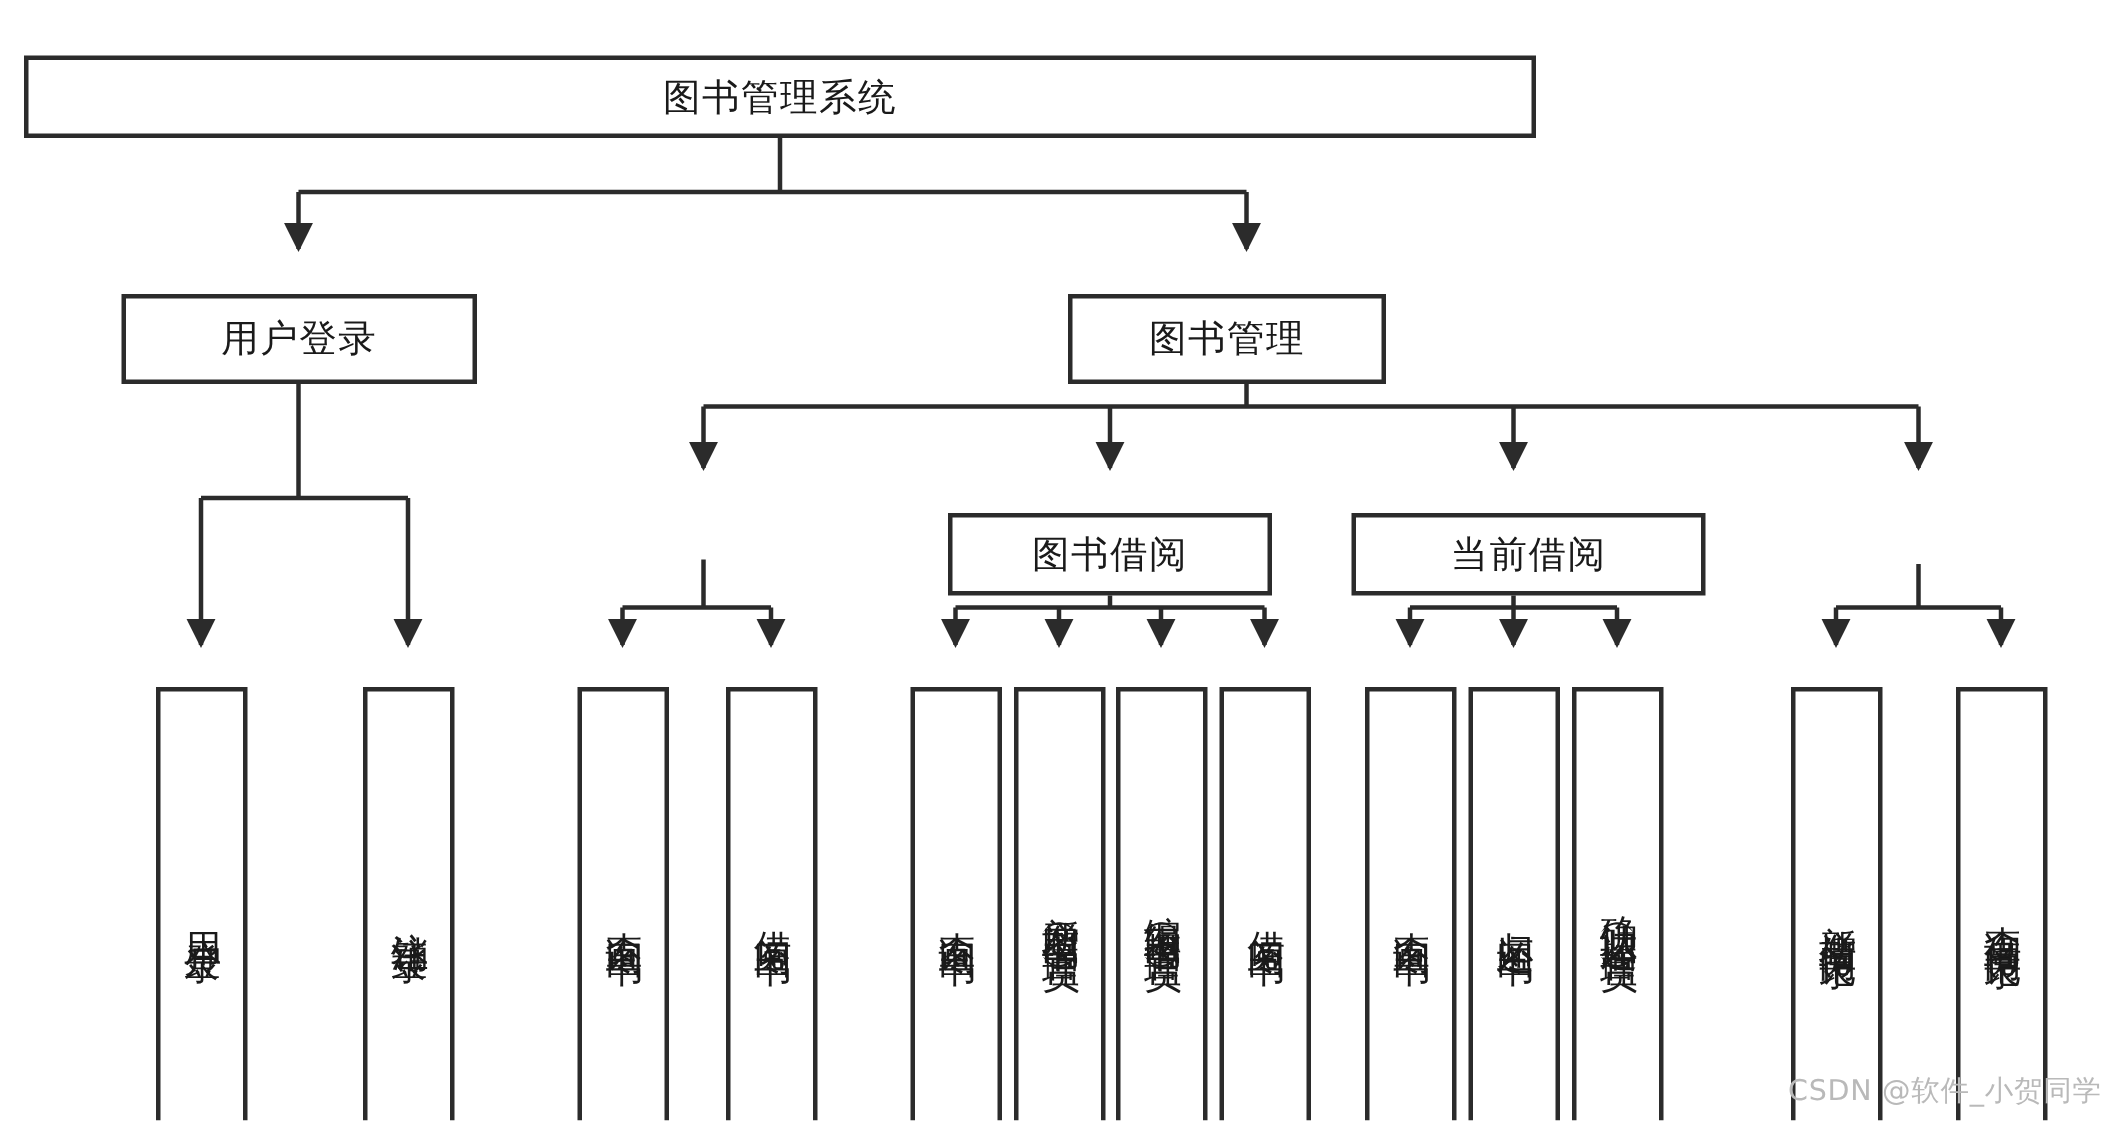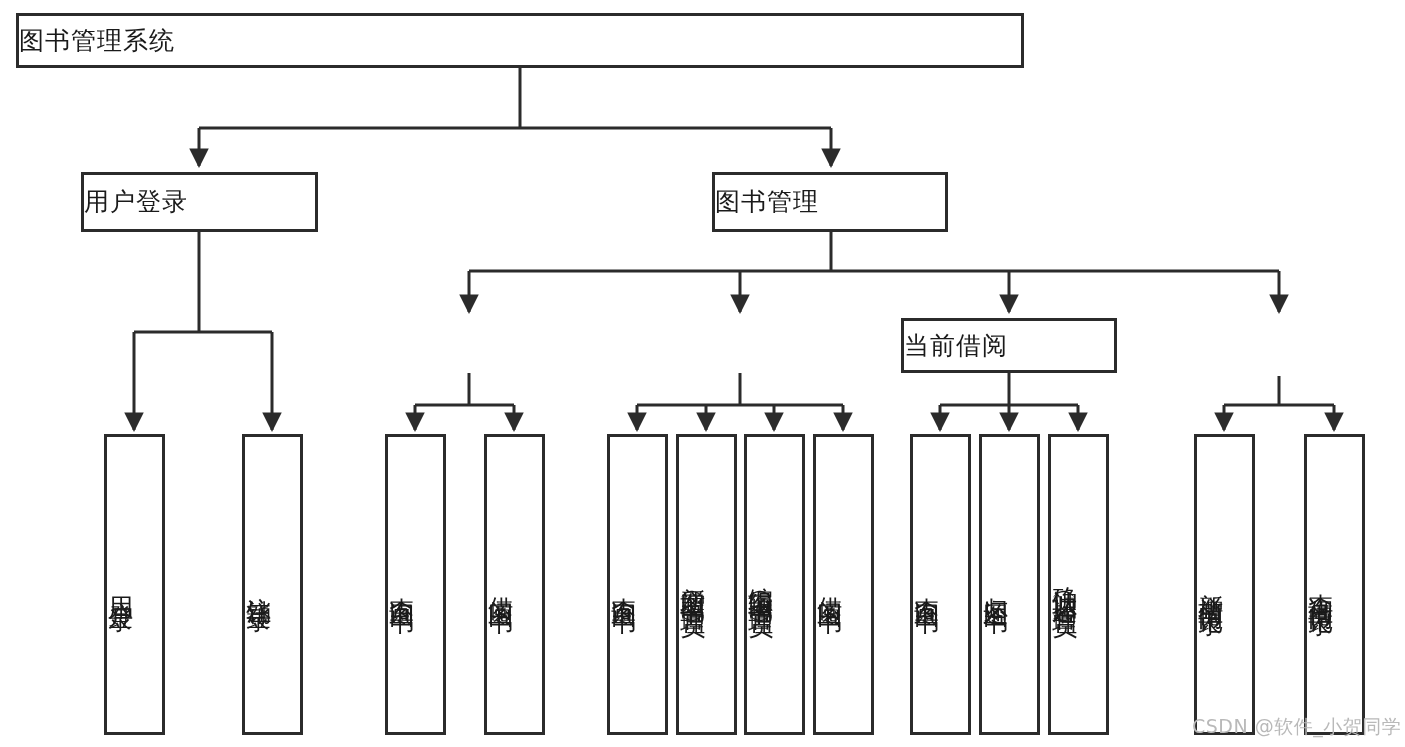--- a/index.html
+++ b/index.html
@@ -25,23 +25,24 @@
     width: 1405px;
     height: 747px;
   }
   .node-box {
     position: absolute;
     box-sizing: border-box;
     border: 3px solid #2b2b2b;
     background: #ffffff;
     display: flex;
     align-items: center;
-    justify-content: flex-start;
+    justify-content: center;
     color: #1a1a1a;
     z-index: 2;
+    margin-top: 24px;
   }
   .node-label {
     display: block;
     text-align: center;
     line-height: 1.18;
     letter-spacing: 1px;
     white-space: nowrap;
   }
   
   .node-h .node-label {
@@ -121,25 +122,28 @@
     </g>
   </svg>
 
   <div class="node-box node-h" style="left:16px; top:13px; width:1008px; height:55px;">
     <span class="node-label">图书管理系统</span>
   </div>
 
   <div class="node-box node-h" style="left:81px; top:172px; width:237px; height:60px;">
     <span class="node-label">用户登录</span>
   </div>
-  <div class="node-box node-h" style="left:712px; top:172px; width:236px; height:60px;">
+  <div class="node-box node-h" style="left:712px; top:172px; width:212px; height:60px;">
     <span class="node-label">图书管理</span>
   </div>
 
-  <div class="node-box node-h" style="left:901px; top:318px; width:216px; height:55px;">
+  <div class="node-box node-h" style="left:632px; top:318px; width:216px; height:55px;">
+    <span class="node-label">图书借阅</span>
+  </div>
+  <div class="node-box node-h" style="left:901px; top:318px; width:236px; height:55px;">
     <span class="node-label">当前借阅</span>
   </div>
 
   <div class="node-box node-v" style="left:104px; top:434px; width:61px; height:301px;">
     <span class="node-label">用户登录</span>
   </div>
   <div class="node-box node-v" style="left:242px; top:434px; width:61px; height:301px;">
     <span class="node-label">注销登录</span>
   </div>
 

